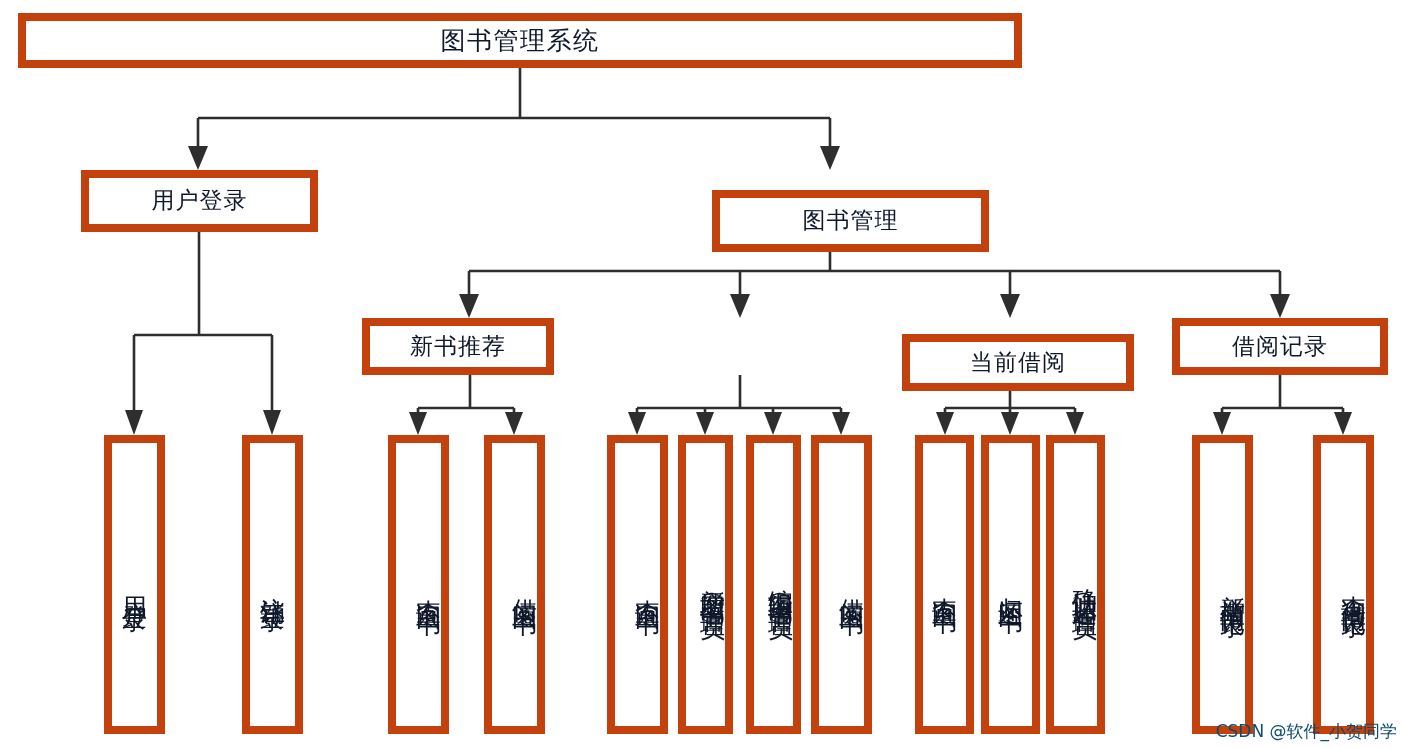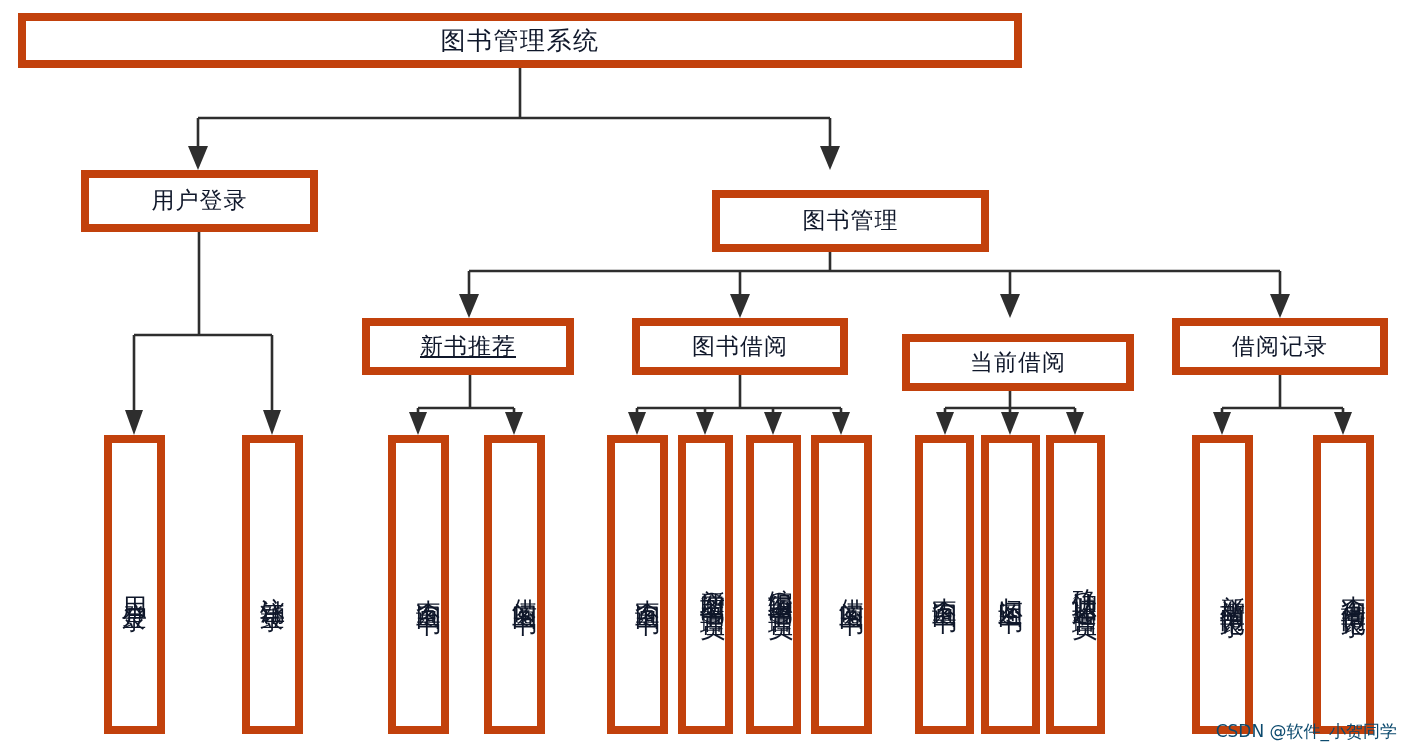--- a/index.html
+++ b/index.html
@@ -147,22 +147,21 @@
     <path class="wire" d="M 1343 408 L 1343 414"></path>
     <polygon class="arrowhead" points="1213,412 1231,412 1222,435"></polygon>
     <polygon class="arrowhead" points="1334,412 1352,412 1343,435"></polygon>
   </svg>
 
   <div class="node h h-title" style="left:18px; top:13px; width:1004px; height:55px;">图书管理系统</div>
 
   <div class="node h" style="left:81px; top:170px; width:237px; height:62px;">用户登录</div>
   <div class="node h" style="left:712px; top:170px; width:277px; height:62px;margin-top:20px;">图书管理</div>
 
-  <div class="node h" style="left:362px; top:318px; width:212px; height:57px;text-decoration:underline;">新书推荐</div>
-  <div class="node h" style="left:632px; top:318px; width:216px; height:57px;">图书借阅</div>
+  <div class="node h" style="left:362px; top:318px; width:192px; height:57px;">新书推荐</div>
   <div class="node h" style="left:902px; top:334px; width:232px; height:57px;">当前借阅</div>
   <div class="node h" style="left:1172px; top:318px; width:216px; height:57px;text-align:center;">借阅记录</div>
 
   <div class="node v mid-text" style="left:104px; top:435px; width:61px; height:299px;">用户登录</div>
   <div class="node v mid-text" style="left:242px; top:435px; width:61px; height:299px;">注销登录</div>
 
   <div class="node v tall-text" style="left:388px; top:435px; width:61px; height:299px;">查询图书</div>
   <div class="node v tall-text" style="left:484px; top:435px; width:61px; height:299px;">借阅图书</div>
 
   <div class="node v tall-text" style="left:607px; top:435px; width:61px; height:299px;">查询图书</div>

